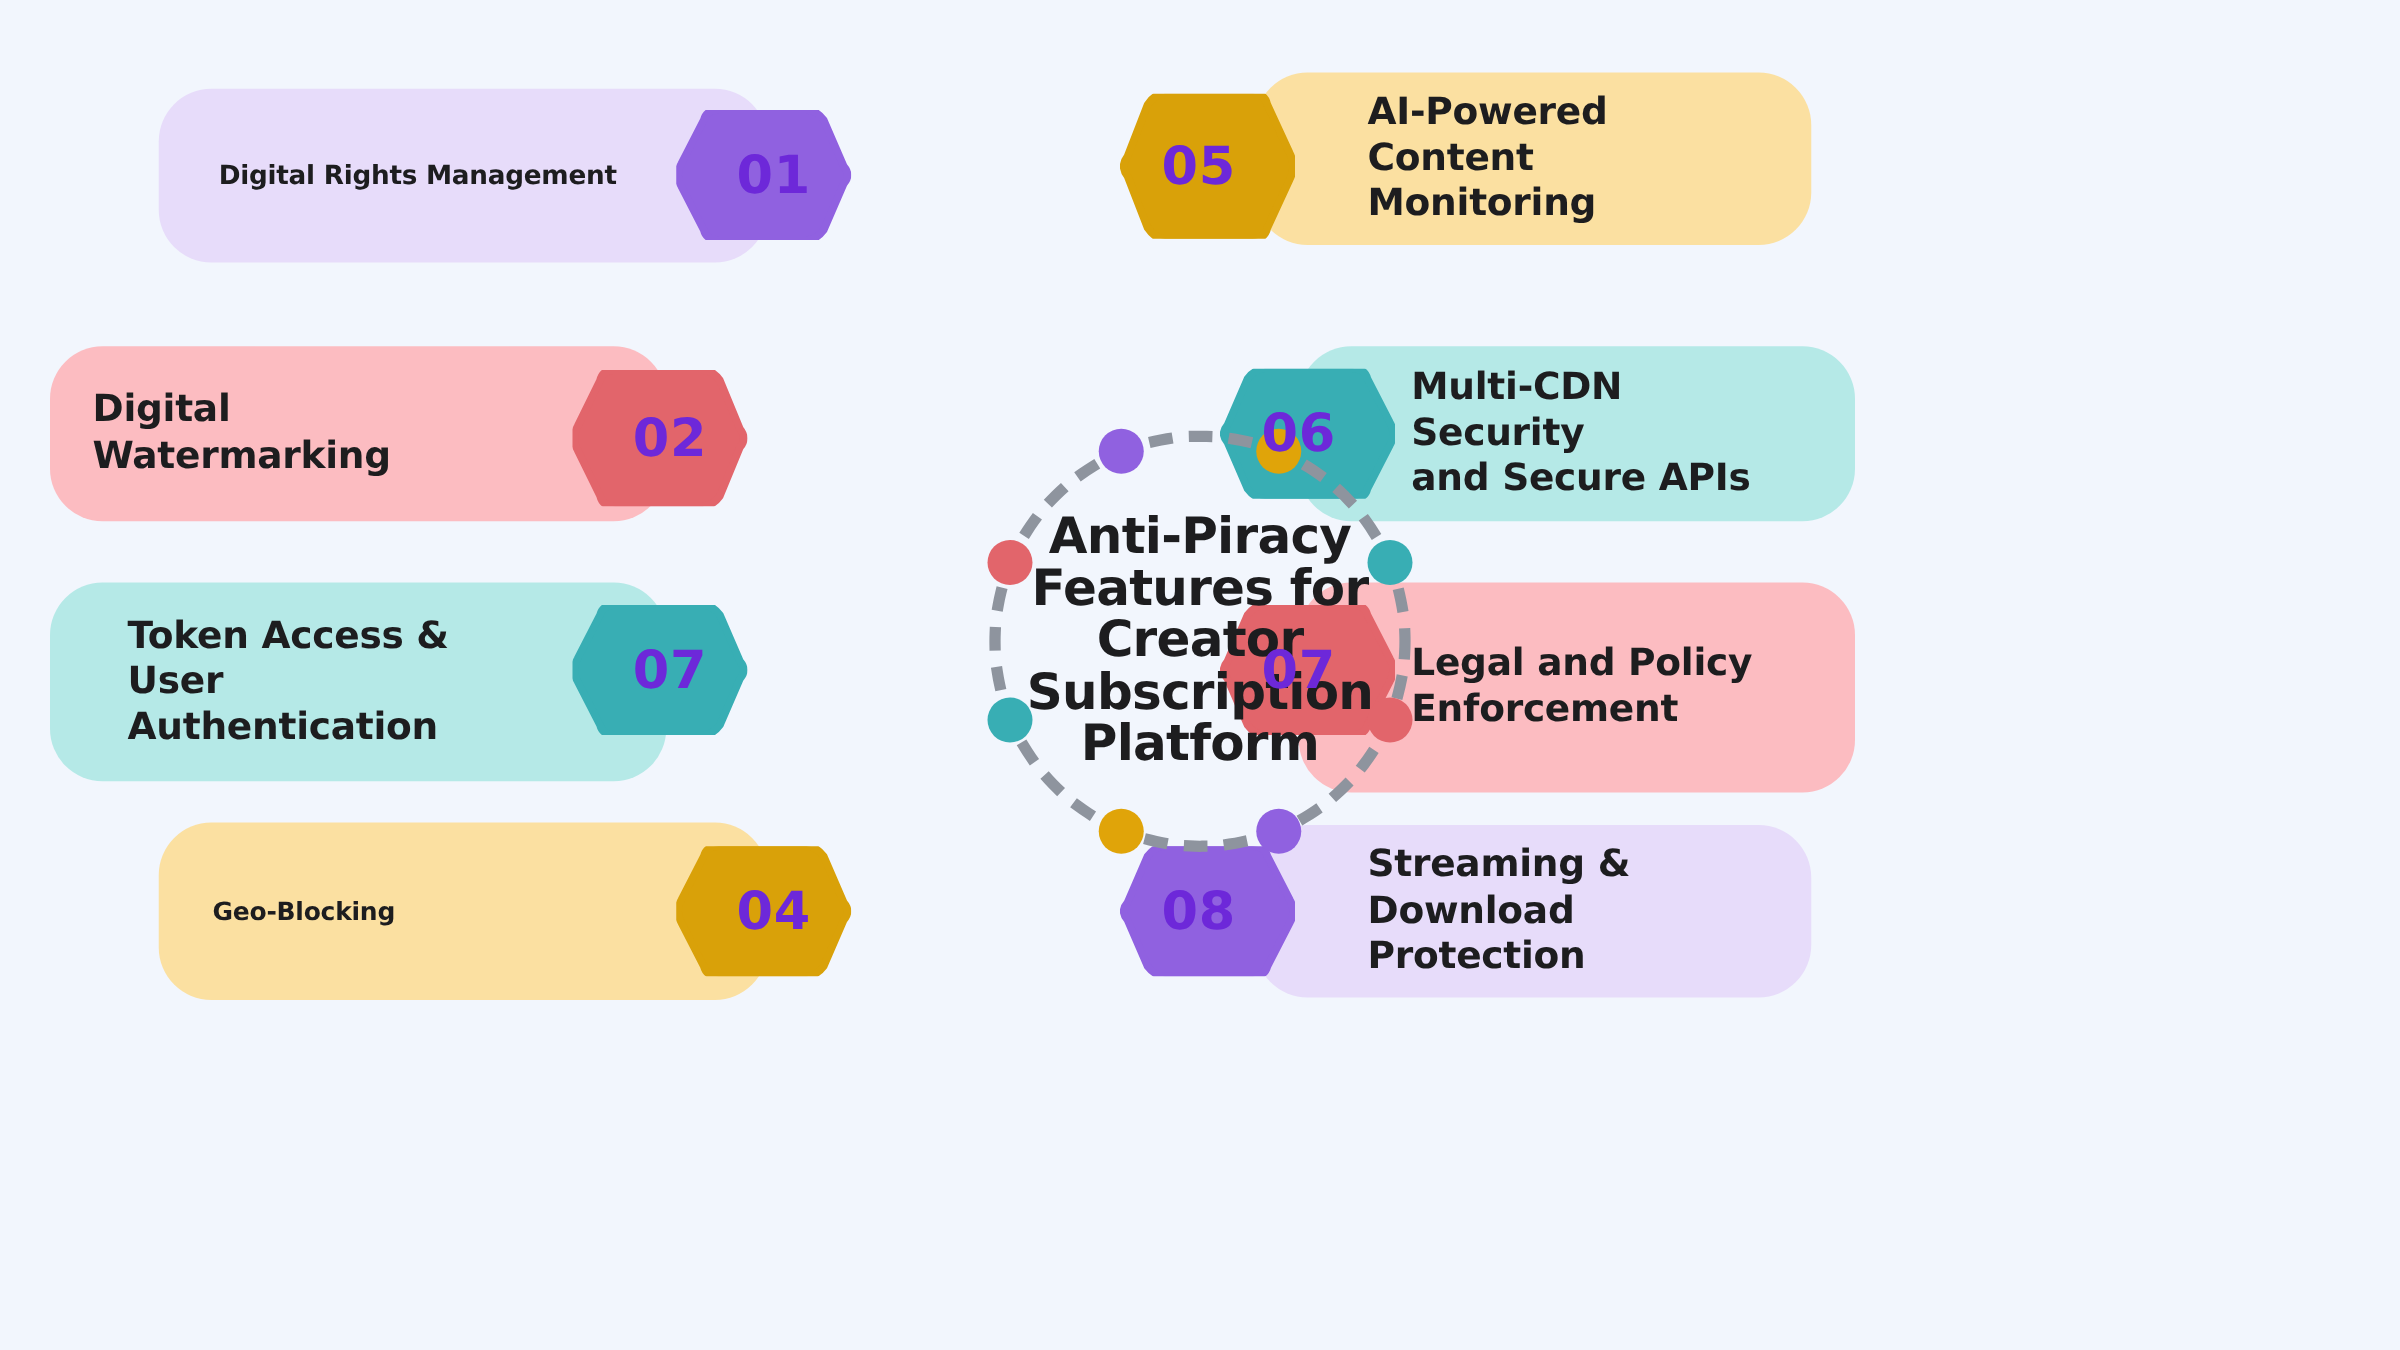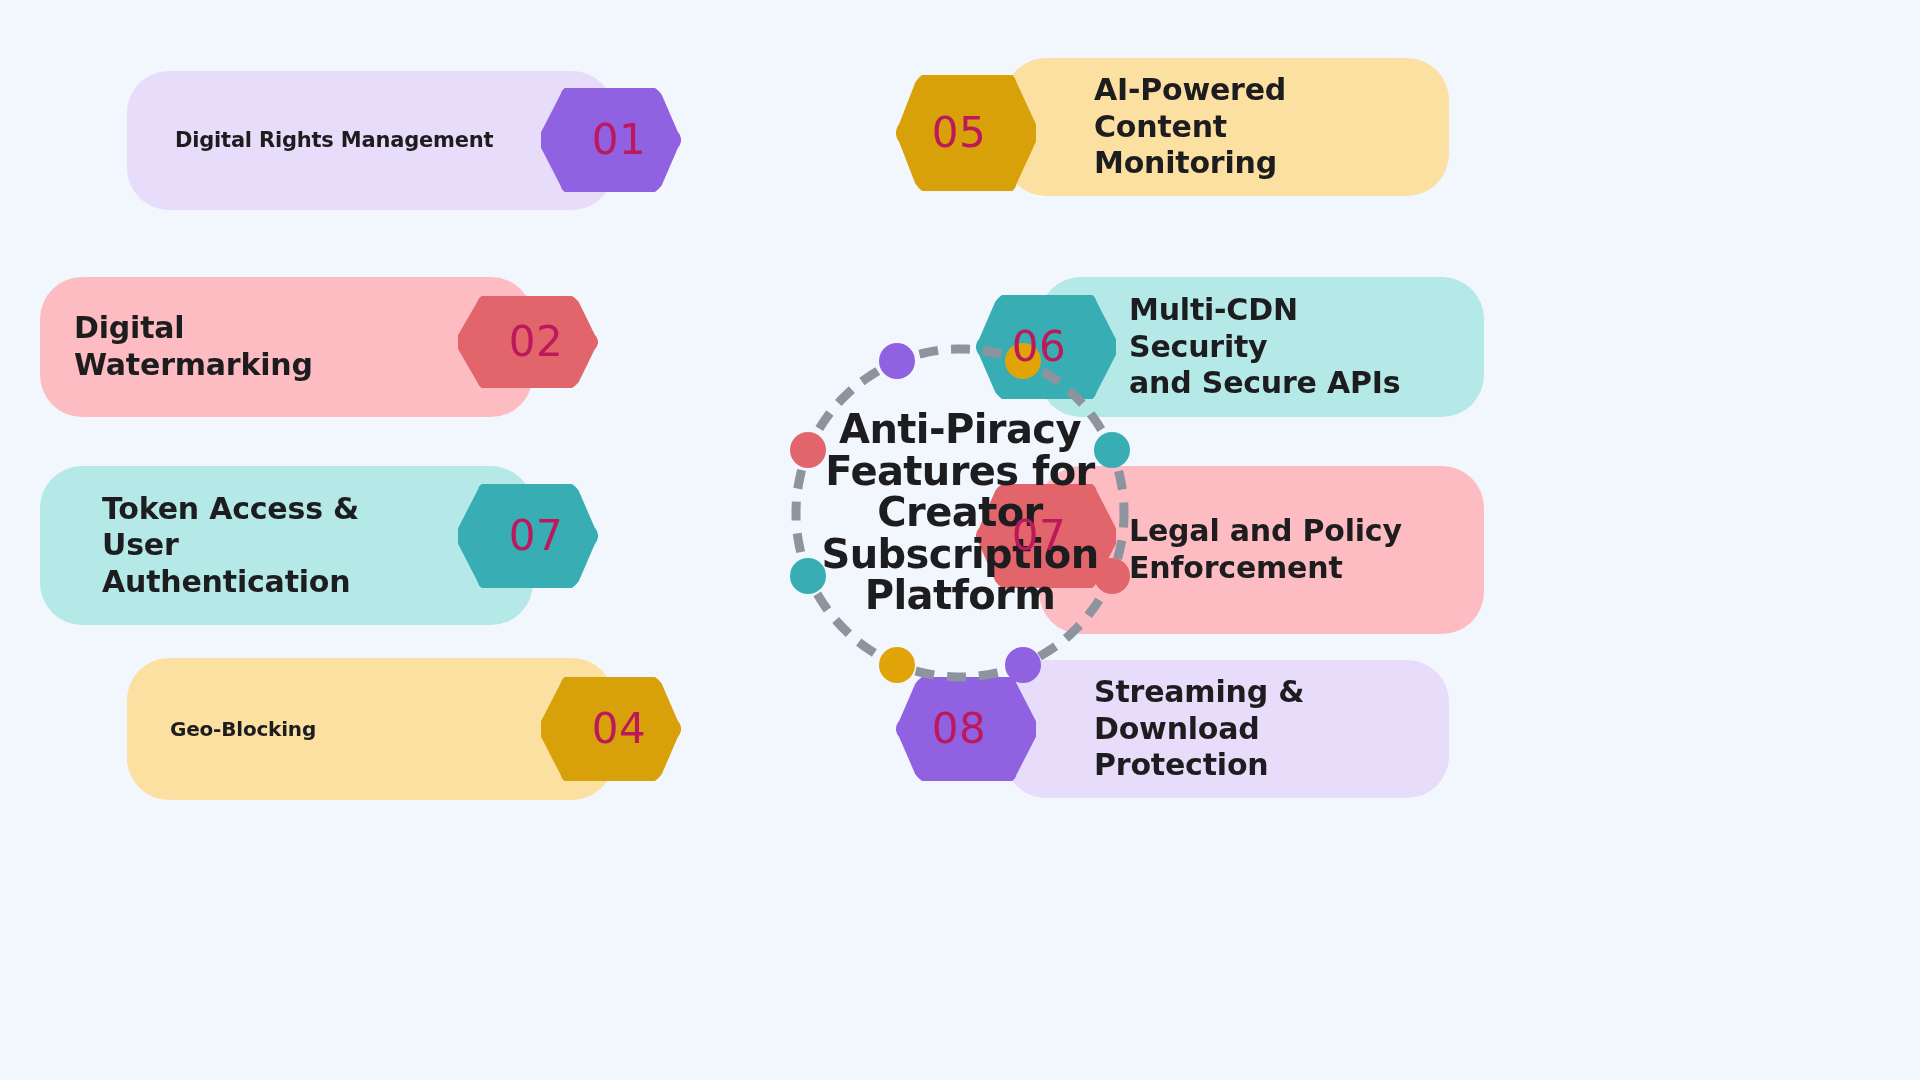--- a/index.html
+++ b/index.html
@@ -44,22 +44,22 @@
   
   .badge {
     position: absolute;
     display: flex;
     align-items: center;
     justify-content: center;
   }
   .badge-num {
     position: relative;
     z-index: 2;
-    color: #be185d;
-    font-weight: 400;
+    color: #6d28d9;
+    font-weight: 700;
     font-size: 42px;
     letter-spacing: 0.5px;
     line-height: 1;
   }
   .badge svg {
     position: absolute;
     left: 0;
     top: 0;
     width: 100%;
     height: 100%;
@@ -110,21 +110,21 @@
       </div>
       <div class="badge" style="left: 541px; top: 88px; width: 140px; height: 104px;">
         <svg viewBox="0 0 140 104" preserveAspectRatio="none">
           <path d="M 34 0 L 104 0 Q 112 0 118 8 L 134 45 Q 140 52 134 59 L 118 96 Q 112 104 104 104 L 34 104 Q 24 104 22 96 L 4 61 Q -1 52 4 43 L 22 8 Q 24 0 34 0 Z" fill="#9061e0" stroke="#9061e0" stroke-width="6" stroke-linejoin="round"></path>
         </svg>
         <span class="badge-num" style="margin-left: 16px;">01</span>
       </div>
       <div class="card left" style="left: 40px; top: 277px; width: 493px; height: 140px; background: rgb(252, 188, 193);">
         <div class="card-label" style="font-size: 30px; margin-left: 34px; margin-right: 120px;">Digital Watermarking</div>
       </div>
-      <div class="badge" style="left: 458px; top: 296px; width: 140px; height: 92px;">
+      <div class="badge" style="left: 458px; top: 296px; width: 140px; height: 109px;">
         <svg viewBox="0 0 140 104" preserveAspectRatio="none">
           <path d="M 34 0 L 104 0 Q 112 0 118 8 L 134 45 Q 140 52 134 59 L 118 96 Q 112 104 104 104 L 34 104 Q 24 104 22 96 L 4 61 Q -1 52 4 43 L 22 8 Q 24 0 34 0 Z" fill="#e2656b" stroke="#e2656b" stroke-width="6" stroke-linejoin="round"></path>
         </svg>
         <span class="badge-num" style="margin-left: 16px;">02</span>
       </div>
       <div class="card left" style="left: 40px; top: 466px; width: 493px; height: 159px; background: rgb(181, 233, 231);">
         <div class="card-label" style="font-size: 30px; margin-left: 62px; margin-right: 120px;">Token Access &amp; User
 Authentication</div>
       </div>
       <div class="badge" style="left: 458px; top: 484px; width: 140px; height: 104px;">

